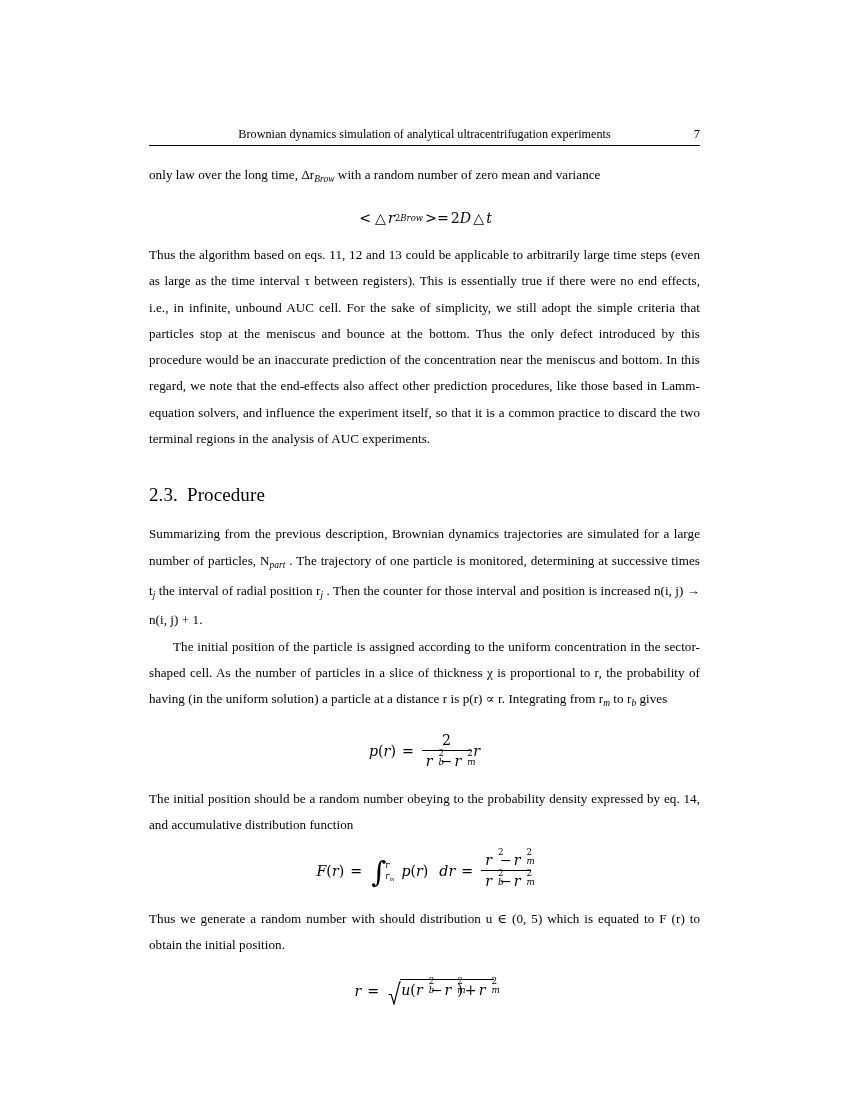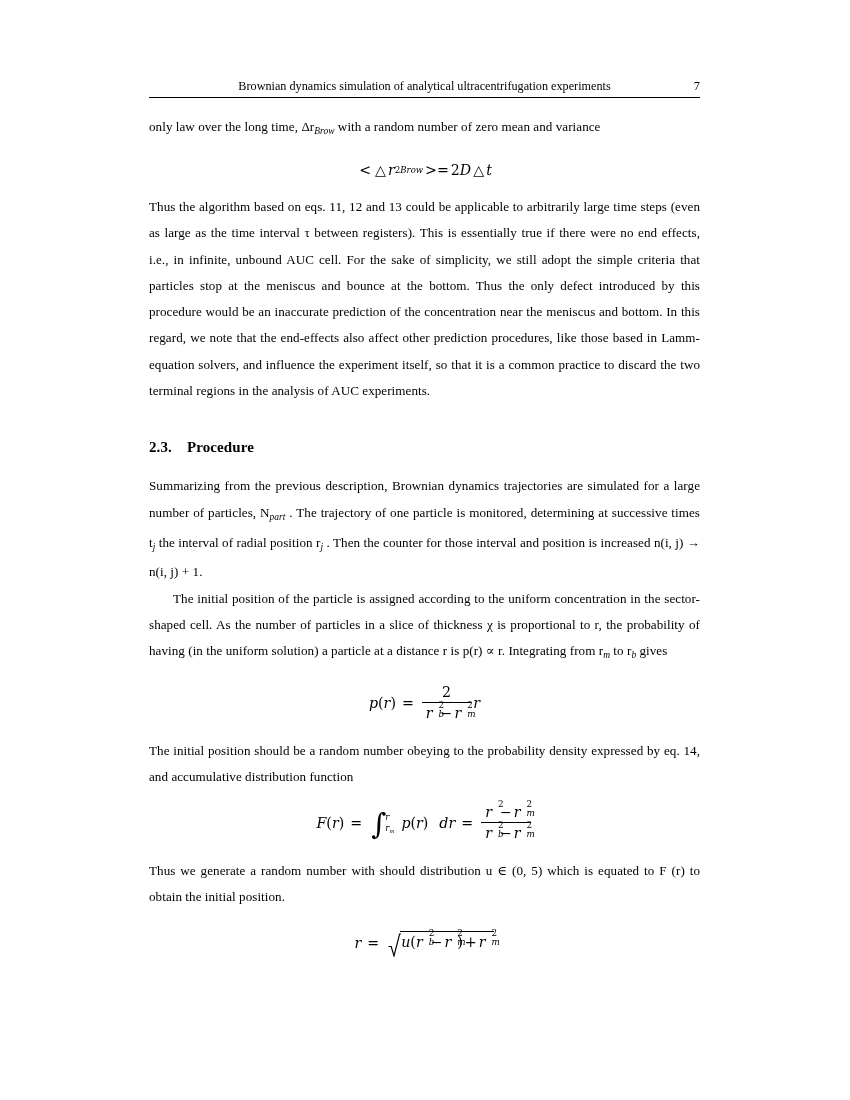--- a/index.html
+++ b/index.html
@@ -33,20 +33,21 @@
   .runhead {
     display: flex;
     align-items: baseline;
     justify-content: center;
     position: relative;
     font-size: 12.2px;
     line-height: 16px;
     padding-bottom: 3px;
     border-bottom: 1.1px solid #000;
     white-space: nowrap;
+    margin-top: 48px;
   }
   .runhead-title {
     display: inline-block;
   }
   .runhead-page {
     position: absolute;
     right: 0;
     top: 0;
     font-size: 12.4px;
   }
@@ -73,22 +74,22 @@
   .sub {
     font-size: 0.72em;
     vertical-align: -0.28em;
     font-style: italic;
   }
   .nbsp { white-space: nowrap; }
 
   
   h2.section {
     margin: 33px 0 0 0;
-    font-size: 15px;
-    font-weight: bold;
+    font-size: 19px;
+    font-weight: normal;
     line-height: 20px;
     letter-spacing: 0.1px;
   }
   h2.section .num {
     display: inline-block;
     min-width: 38px;
   }
 
   
   .eq {

